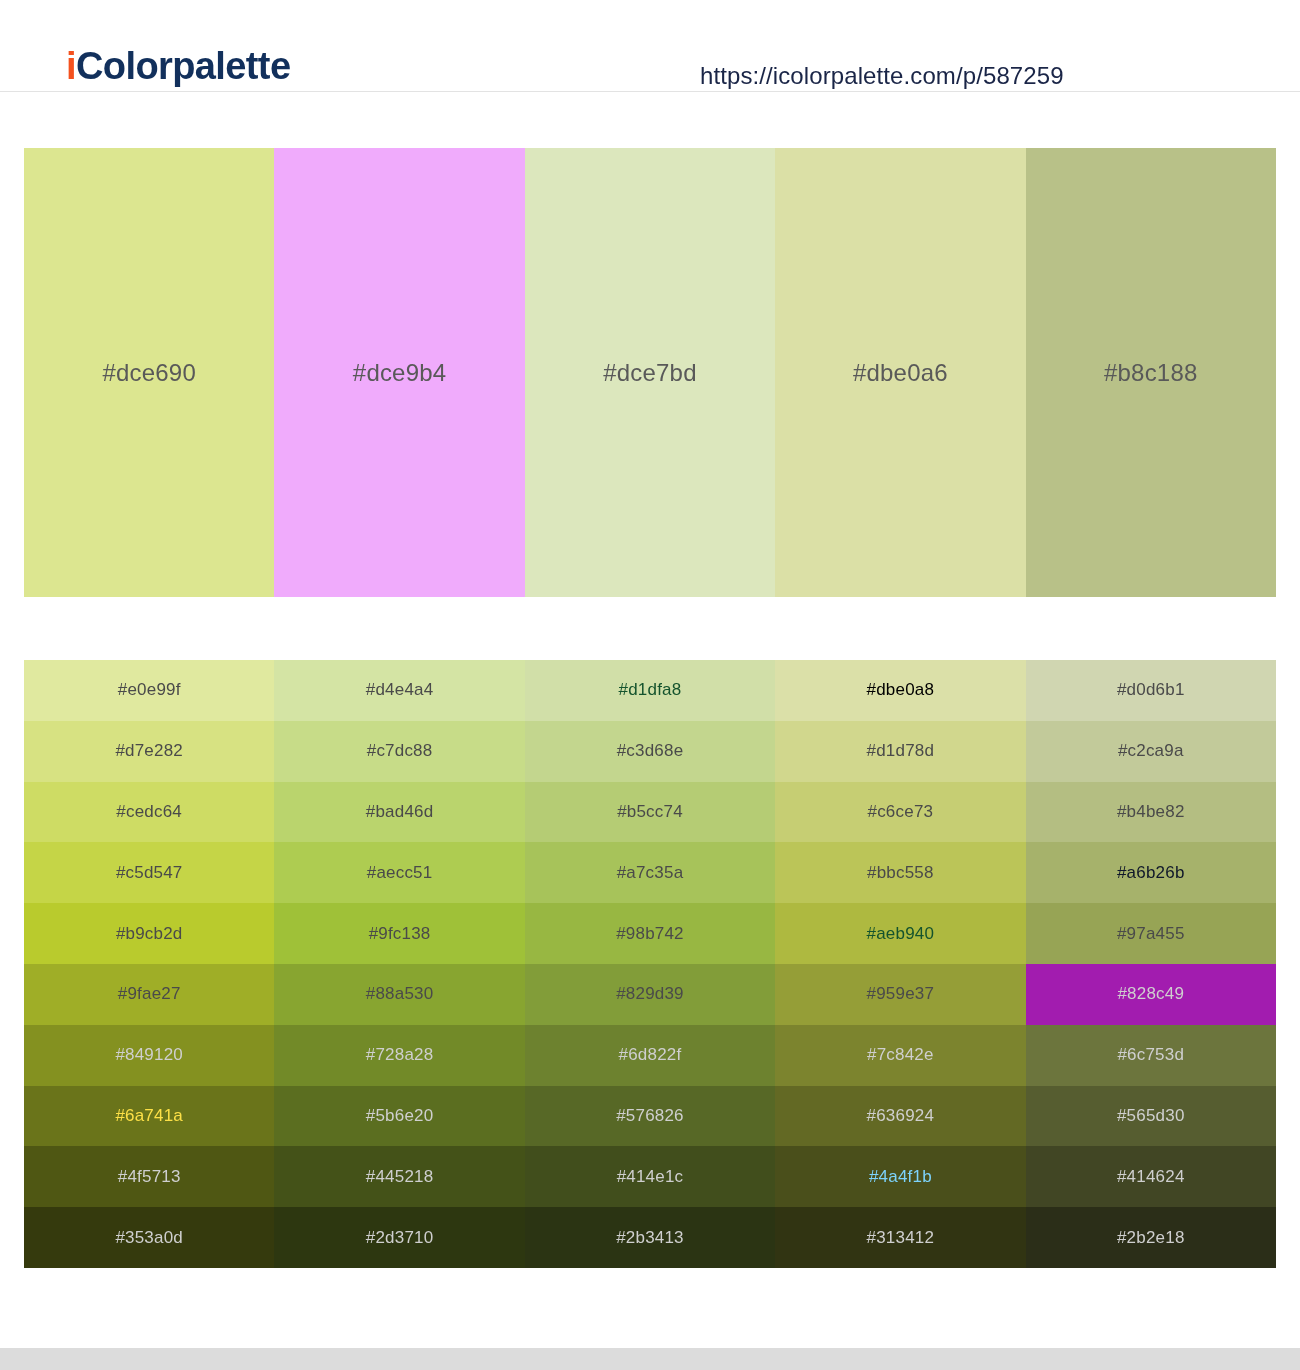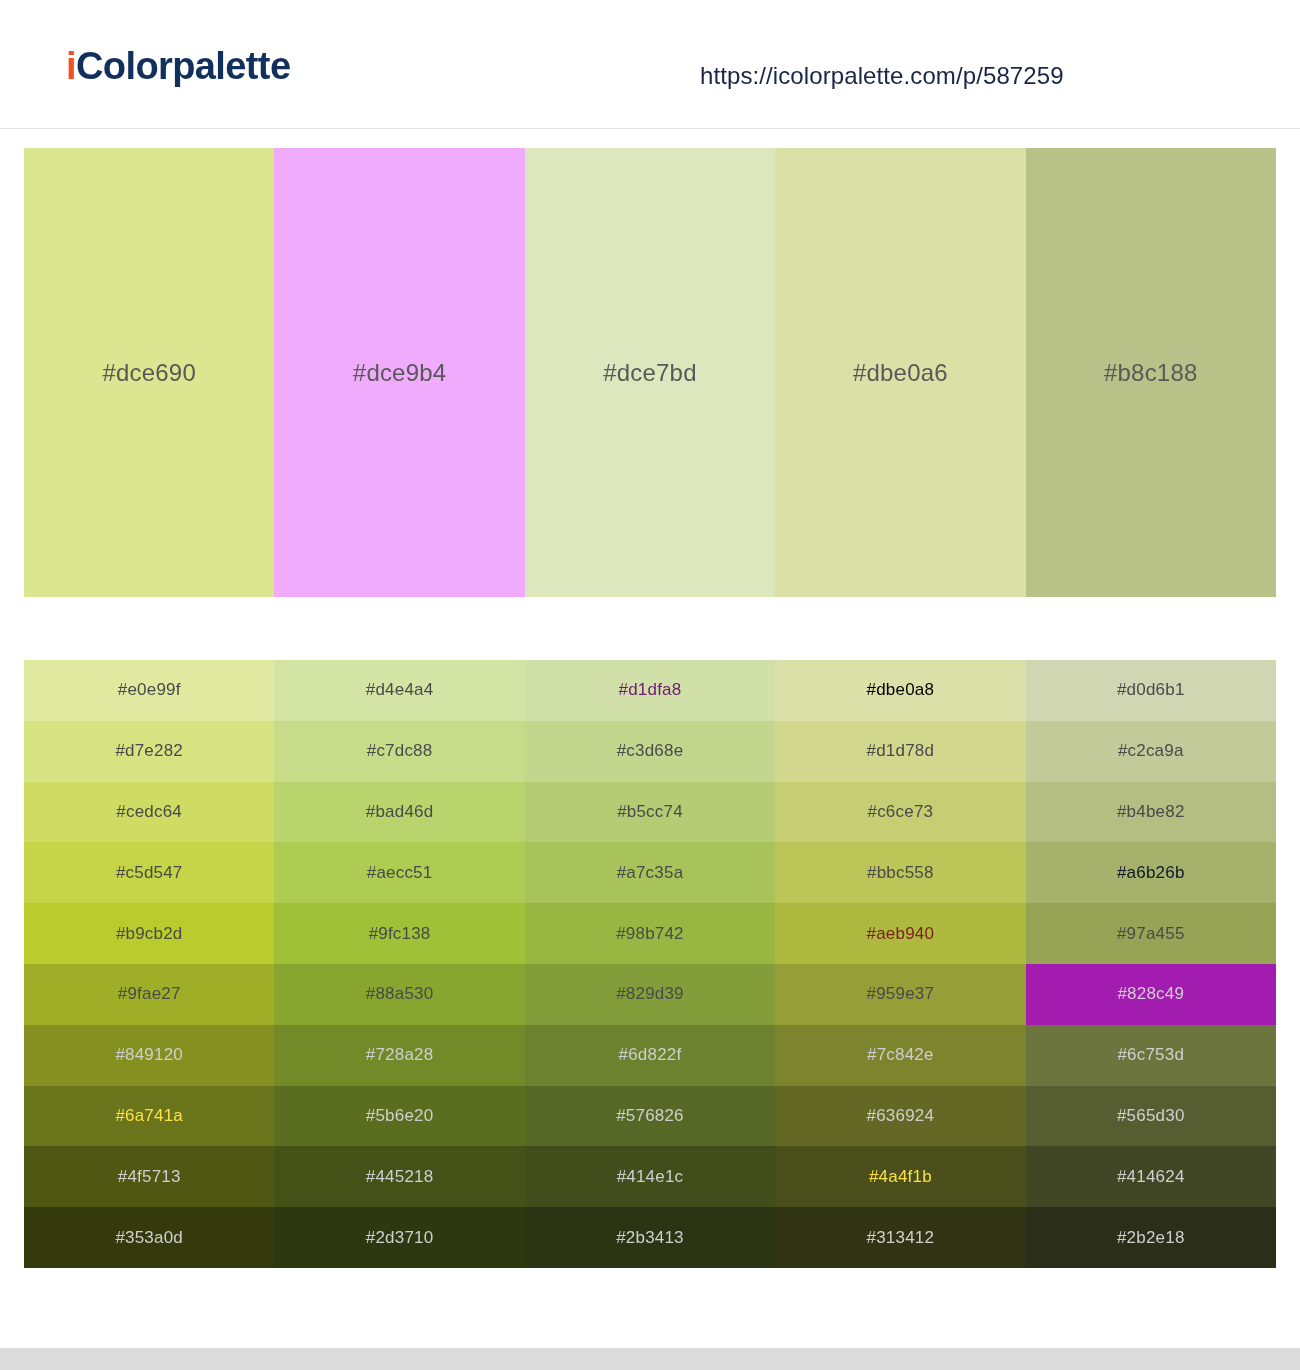--- a/index.html
+++ b/index.html
@@ -8,21 +8,21 @@
     width: 1300px;
     height: 1370px;
     background: #ffffff;
     font-family: "Liberation Sans", sans-serif;
     overflow: hidden;
   }
 
   
   .site-header {
     position: relative;
-    height: 129px;
+    height: 92px;
     background: #ffffff;
     border-bottom: 1px solid #e3e3e3;
   }
 
   .logo {
     position: absolute;
     left: 66px;
     top: 47px;
     font-size: 38px;
     font-weight: bold;
@@ -132,21 +132,21 @@
 
 <div class="shades-table">
     <div class="shade-row">
       <div class="shade-cell" style="background: rgb(224, 233, 159);">
         <span class="shade-label" style="color: rgb(74, 74, 74);">#e0e99f</span>
       </div>
       <div class="shade-cell" style="background: rgb(212, 228, 164);">
         <span class="shade-label" style="color: rgb(74, 74, 74);">#d4e4a4</span>
       </div>
       <div class="shade-cell" style="background: rgb(209, 223, 168);">
-        <span class="shade-label" style="color: #701a75;">#d1dfa8</span>
+        <span class="shade-label" style="color: #14532d;">#d1dfa8</span>
       </div>
       <div class="shade-cell" style="background: rgb(219, 224, 168);">
         <span class="shade-label" style="color: #000000;">#dbe0a8</span>
       </div>
       <div class="shade-cell" style="background: rgb(208, 214, 177);">
         <span class="shade-label" style="color: rgb(74, 74, 74);">#d0d6b1</span>
       </div>
     </div>
     <div class="shade-row">
       <div class="shade-cell" style="background: rgb(215, 226, 130);">
@@ -203,21 +203,21 @@
       <div class="shade-cell" style="background: rgb(185, 203, 45);">
         <span class="shade-label" style="color: rgb(74, 74, 74);">#b9cb2d</span>
       </div>
       <div class="shade-cell" style="background: rgb(159, 193, 56);">
         <span class="shade-label" style="color: rgb(74, 74, 74);">#9fc138</span>
       </div>
       <div class="shade-cell" style="background: rgb(152, 183, 66);">
         <span class="shade-label" style="color: rgb(74, 74, 74);">#98b742</span>
       </div>
       <div class="shade-cell" style="background: rgb(174, 185, 64);">
-        <span class="shade-label" style="color: #7f1d1d; text-align: right;">#aeb940</span>
+        <span class="shade-label" style="color: #14532d; text-align: right;">#aeb940</span>
       </div>
       <div class="shade-cell" style="background: rgb(151, 164, 85);">
         <span class="shade-label" style="color: rgb(74, 74, 74);">#97a455</span>
       </div>
     </div>
     <div class="shade-row">
       <div class="shade-cell" style="background: rgb(159, 174, 39);">
         <span class="shade-label" style="color: rgb(74, 74, 74);">#9fae27</span>
       </div>
       <div class="shade-cell" style="background: rgb(136, 165, 48);">
@@ -271,21 +271,21 @@
       <div class="shade-cell" style="background: rgb(79, 87, 19);">
         <span class="shade-label" style="color: rgb(207, 207, 207);">#4f5713</span>
       </div>
       <div class="shade-cell" style="background: rgb(68, 82, 24);">
         <span class="shade-label" style="color: rgb(207, 207, 207);">#445218</span>
       </div>
       <div class="shade-cell" style="background: rgb(65, 78, 28);">
         <span class="shade-label" style="color: rgb(207, 207, 207);">#414e1c</span>
       </div>
       <div class="shade-cell" style="background: rgb(74, 79, 27);">
-        <span class="shade-label" style="color: #fde047;">#4a4f1b</span>
+        <span class="shade-label" style="color: #7dd3fc;">#4a4f1b</span>
       </div>
       <div class="shade-cell" style="background: rgb(65, 70, 36);">
         <span class="shade-label" style="color: rgb(207, 207, 207);">#414624</span>
       </div>
     </div>
     <div class="shade-row">
       <div class="shade-cell" style="background: rgb(53, 58, 13);">
         <span class="shade-label" style="color: rgb(207, 207, 207);">#353a0d</span>
       </div>
       <div class="shade-cell" style="background: rgb(45, 55, 16);">

